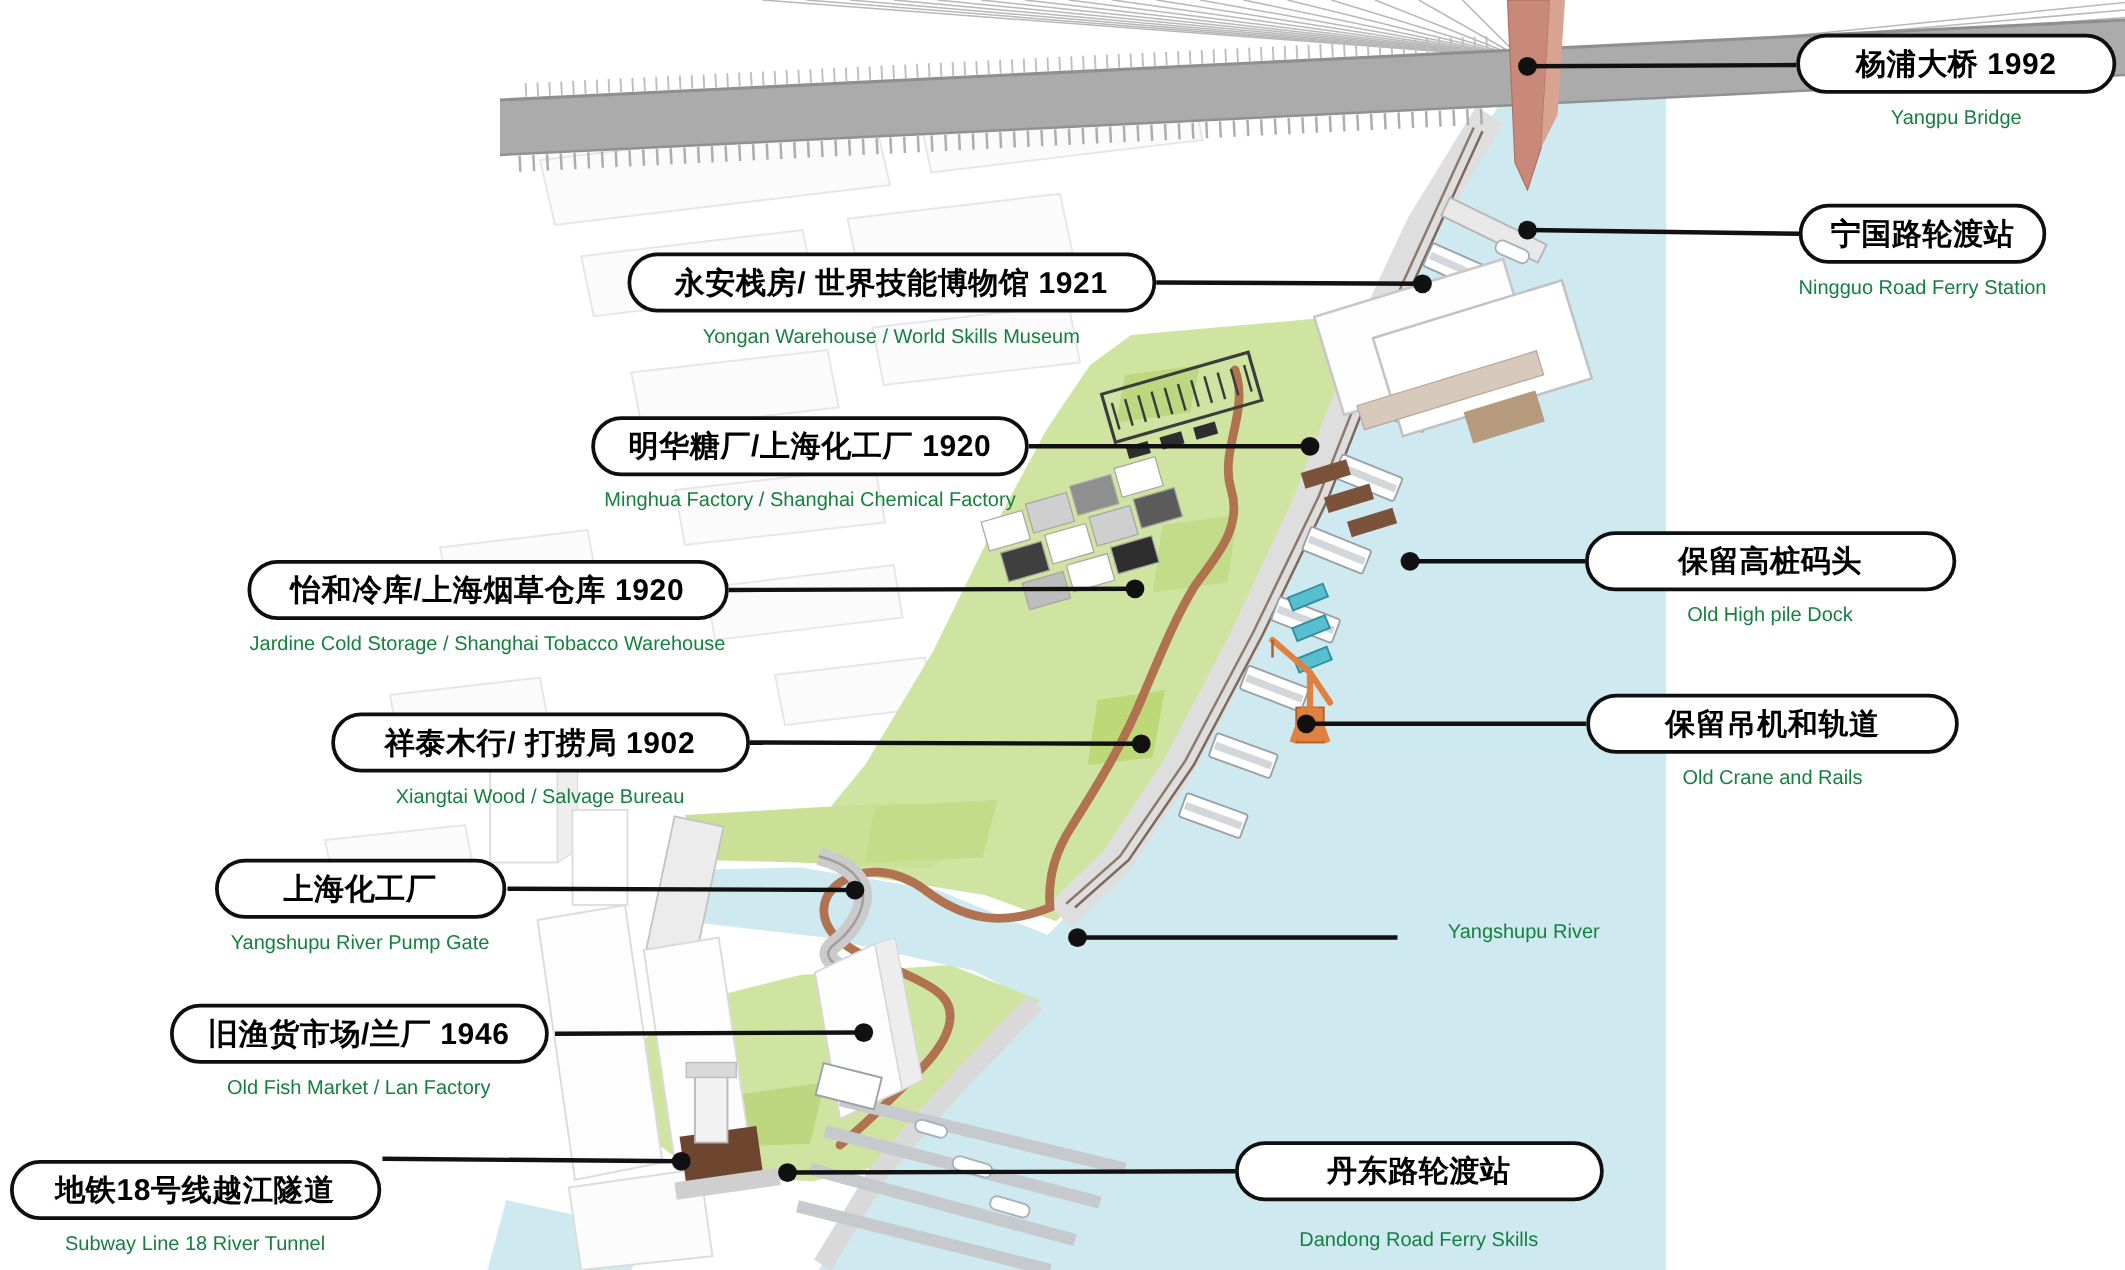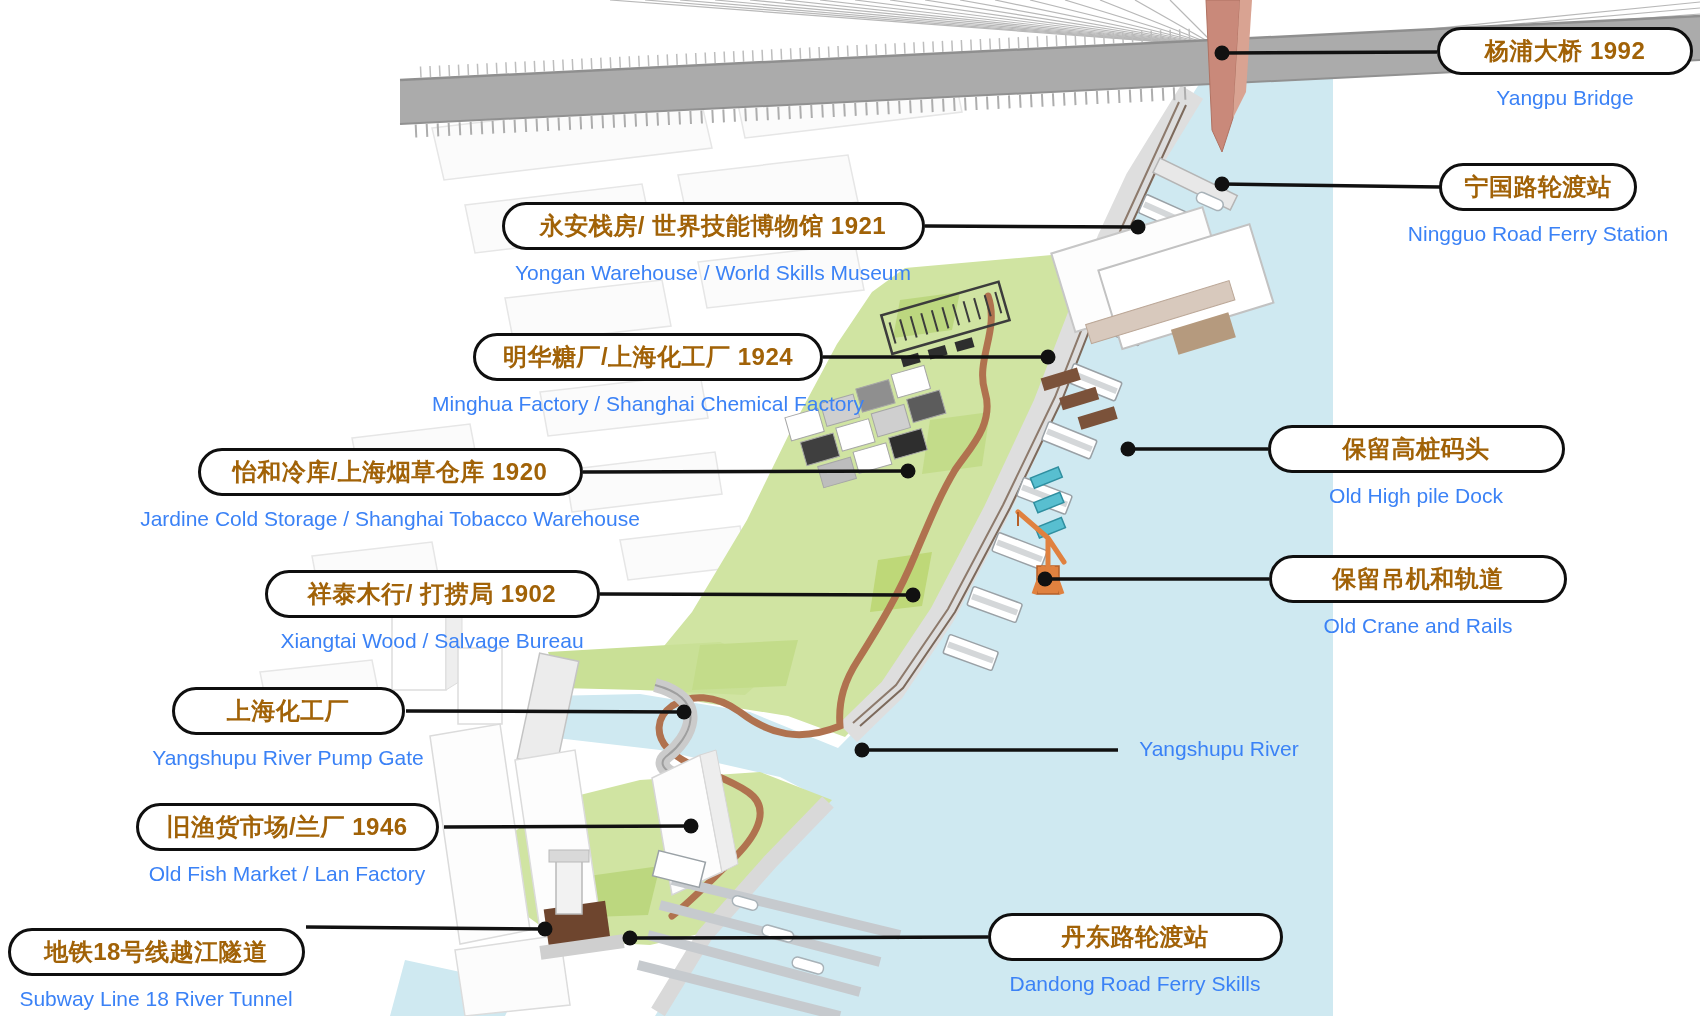--- a/index.html
+++ b/index.html
@@ -3,22 +3,22 @@
 <meta charset="utf-8">
 <style>
   html,body{margin:0;padding:0;background:#ffffff;}
   body{width:1700px;height:1016px;position:relative;overflow:hidden;
        font-family:"Liberation Sans","DejaVu Sans",sans-serif;color:#141414;}
   #stage{position:absolute;inset:0;width:1700px;height:1016px;}
   svg.map{position:absolute;left:0;top:0;width:1700px;height:1016px;}
   .callout{position:absolute;display:flex;flex-direction:column;align-items:center;z-index:5;}
   .pill{height:48px;box-sizing:border-box;border:3px solid #0f0f0f;border-radius:26px;
         background:#ffffff;display:flex;align-items:center;justify-content:center;
-        font-size:24px;font-weight:700;white-space:nowrap;letter-spacing:.5px;color:#a16207;}
-  .sub{margin-top:11px;font-size:21px;font-weight:400;color:#3b82f6;white-space:nowrap;}
+        font-size:24px;font-weight:700;white-space:nowrap;letter-spacing:.5px;color:#000000;}
+  .sub{margin-top:11px;font-size:16px;font-weight:400;color:#15803d;white-space:nowrap;}
 </style>
 </head>
 <body>
 
 <div id="stage">
 
 <svg class="map" viewBox="0 0 1700 1016">
   <rect width="1700" height="1016" fill="#ffffff"></rect>
 
   <g fill="#fbfbfb" stroke="#e6e6e6" stroke-width="1.5">
@@ -271,21 +271,21 @@
   <div class="pill" style="width:198px;text-align:center;">宁国路轮渡站</div>
   <div class="sub">Ningguo Road Ferry Station</div>
 </div>
 
 <div class="callout" style="left:493px;top:202px;width:440px;">
   <div class="pill" style="width:423px;text-align:center;">永安栈房/ 世界技能博物馆  1921</div>
   <div class="sub">Yongan Warehouse / World Skills Museum</div>
 </div>
 
 <div class="callout" style="left:418px;top:333px;width:460px;">
-  <div class="pill" style="width:350px;">明华糖厂/上海化工厂 1924</div>
+  <div class="pill" style="width:350px;">明华糖厂/上海化工厂 1920</div>
   <div class="sub">Minghua Factory / Shanghai Chemical Factory</div>
 </div>
 
 <div class="callout" style="left:135px;top:448px;width:510px;text-align:center;">
   <div class="pill" style="width:385px;">怡和冷库/上海烟草仓库 1920</div>
   <div class="sub">Jardine Cold Storage / Shanghai Tobacco Warehouse</div>
 </div>
 
 <div class="callout" style="left:1256px;top:425px;width:320px;">
   <div class="pill" style="width:297px;">保留高桩码头</div>
@@ -314,18 +314,18 @@
 <div class="callout" style="left:132px;top:803px;width:310px;">
   <div class="pill" style="width:303px;">旧渔货市场/兰厂 1946</div>
   <div class="sub">Old Fish Market / Lan Factory</div>
 </div>
 
 <div class="callout" style="left:6px;top:903px;width:300px;">
   <div class="pill" style="width:297px;margin-top:25px;">地铁18号线越江隧道</div>
   <div class="sub">Subway Line 18 River Tunnel</div>
 </div>
 
-<div class="callout" style="left:985px;top:913px;width:300px;">
+<div class="callout" style="left:985px;top:913px;width:300px;gap:12px;">
   <div class="pill" style="width:295px;">丹东路轮渡站</div>
   <div class="sub">Dandong Road Ferry Skills</div>
 </div>
 
 </div>
 
 </body></html>

